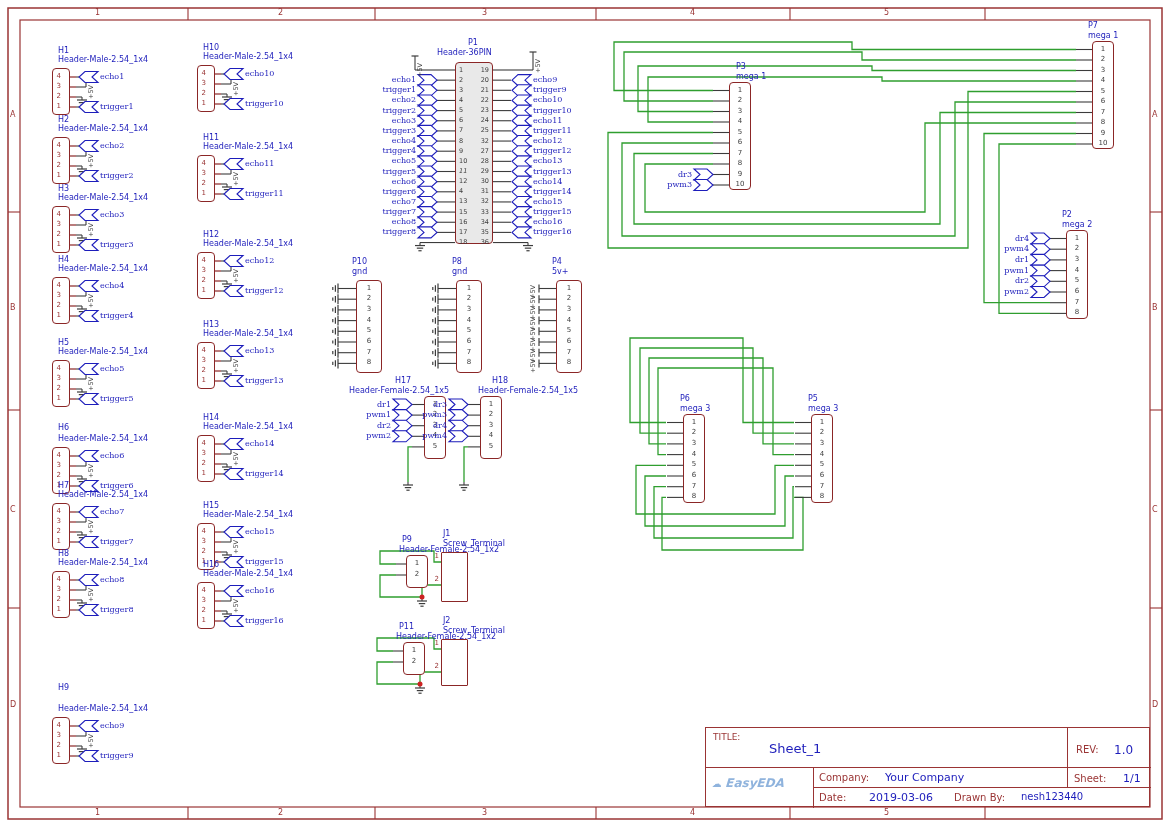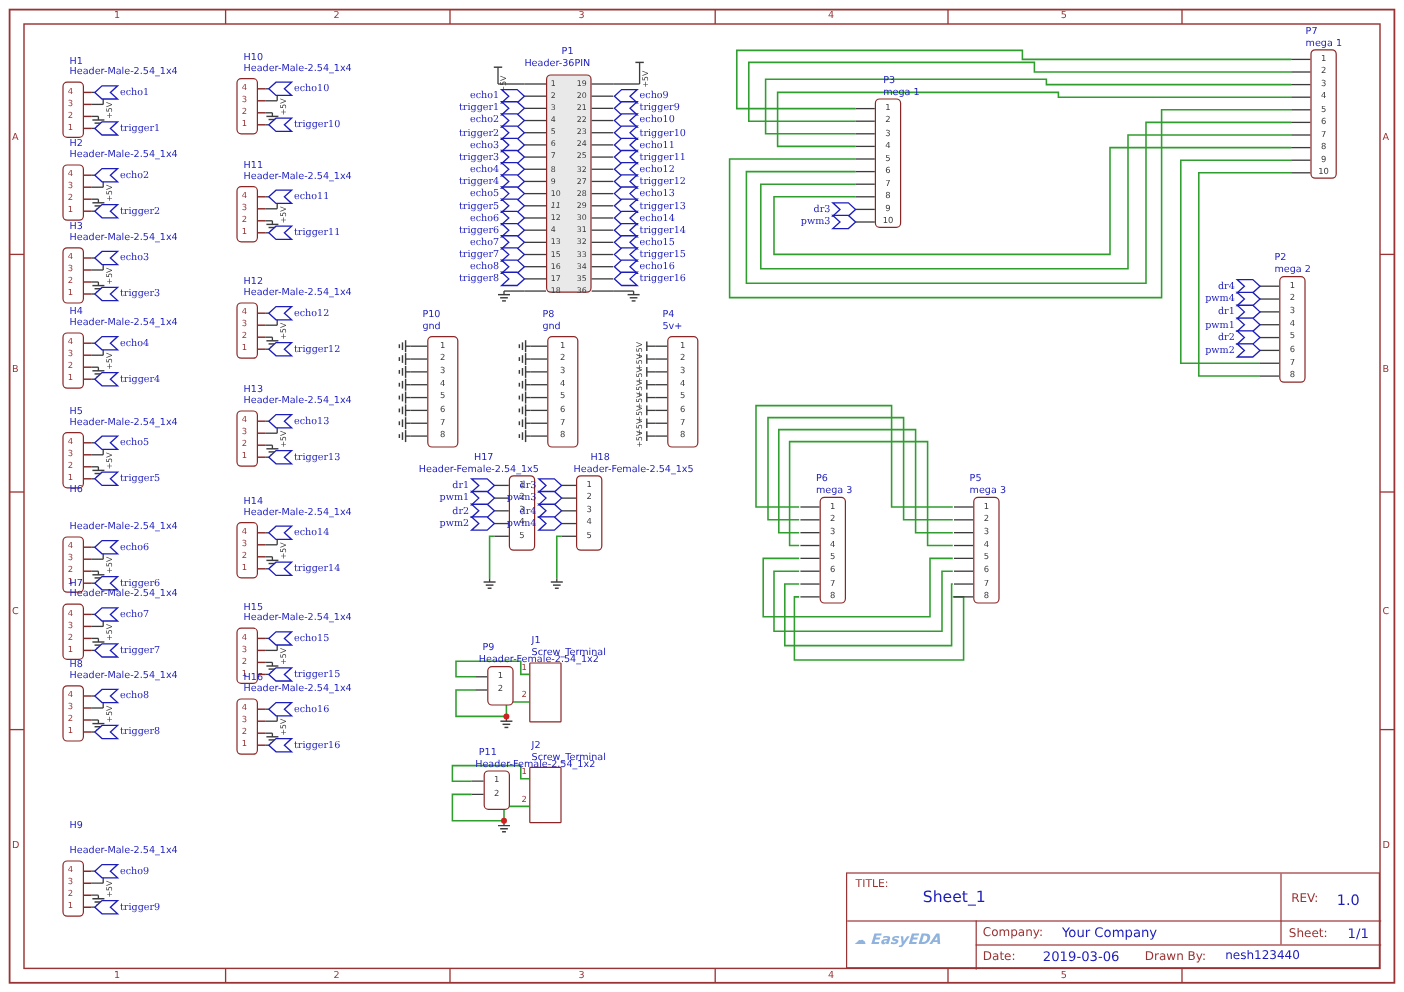--- a/index.html
+++ b/index.html
@@ -678,21 +678,21 @@
       <div class="t" style="left: 58px; top: 339px; font-size: 8px; color: rgb(29, 29, 187);">H5</div>
       <div class="t" style="left: 58px; top: 348px; font-size: 8px; color: rgb(29, 29, 187);">Header-Male-2.54_1x4</div>
       <div class="rect" style="left: 52px; top: 360px; width: 18px; height: 47px;"></div>
       <div class="t" style="left: 56.5px; top: 365px; font-size: 7px; color: rgb(153, 51, 51);">4</div>
       <div class="t" style="left: 56.5px; top: 375px; font-size: 7px; color: rgb(153, 51, 51);">3</div>
       <div class="t" style="left: 56.5px; top: 385px; font-size: 7px; color: rgb(153, 51, 51);">2</div>
       <div class="t" style="left: 56.5px; top: 395px; font-size: 7px; color: rgb(153, 51, 51);">1</div>
       <div class="vt" style="left: 87.5px; top: 371px; height: 20px;">+5V</div>
       <div class="t serif" style="left: 100px; top: 365px; font-size: 8px; color: rgb(29, 29, 187);">echo5</div>
       <div class="t serif" style="left: 100px; top: 395px; font-size: 8px; color: rgb(29, 29, 187);">trigger5</div>
-      <div class="t" style="left: 58px; top: 404px; font-size: 8px; color: rgb(29, 29, 187);">H6</div>
+      <div class="t" style="left: 58px; top: 424px; font-size: 8px; color: rgb(29, 29, 187);">H6</div>
       <div class="t" style="left: 58px; top: 435px; font-size: 8px; color: rgb(29, 29, 187);">Header-Male-2.54_1x4</div>
       <div class="rect" style="left: 52px; top: 447px; width: 18px; height: 47px;"></div>
       <div class="t" style="left: 56.5px; top: 452px; font-size: 7px; color: rgb(153, 51, 51);">4</div>
       <div class="t" style="left: 56.5px; top: 462px; font-size: 7px; color: rgb(153, 51, 51);">3</div>
       <div class="t" style="left: 56.5px; top: 472px; font-size: 7px; color: rgb(153, 51, 51);">2</div>
       <div class="t" style="left: 56.5px; top: 482px; font-size: 7px; color: rgb(153, 51, 51);">1</div>
       <div class="vt" style="left: 87.5px; top: 458px; height: 20px;">+5V</div>
       <div class="t serif" style="left: 100px; top: 452px; font-size: 8px; color: rgb(29, 29, 187);">echo6</div>
       <div class="t serif" style="left: 100px; top: 482px; font-size: 8px; color: rgb(29, 29, 187);">trigger6</div>
       <div class="t" style="left: 58px; top: 482px; font-size: 8px; color: rgb(29, 29, 187);">H7</div>

